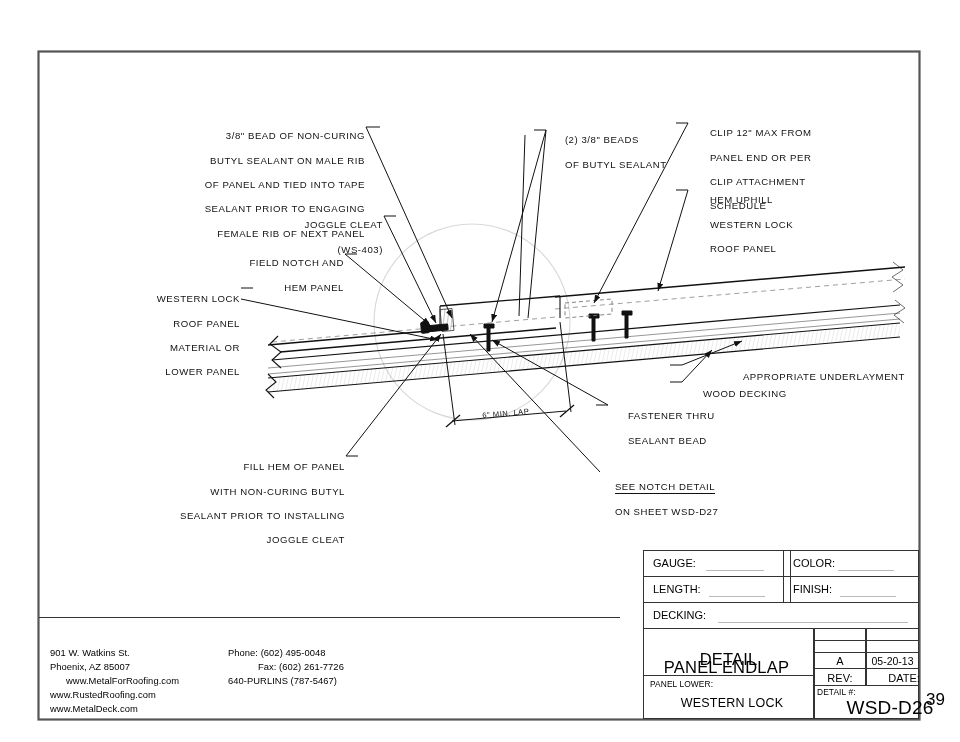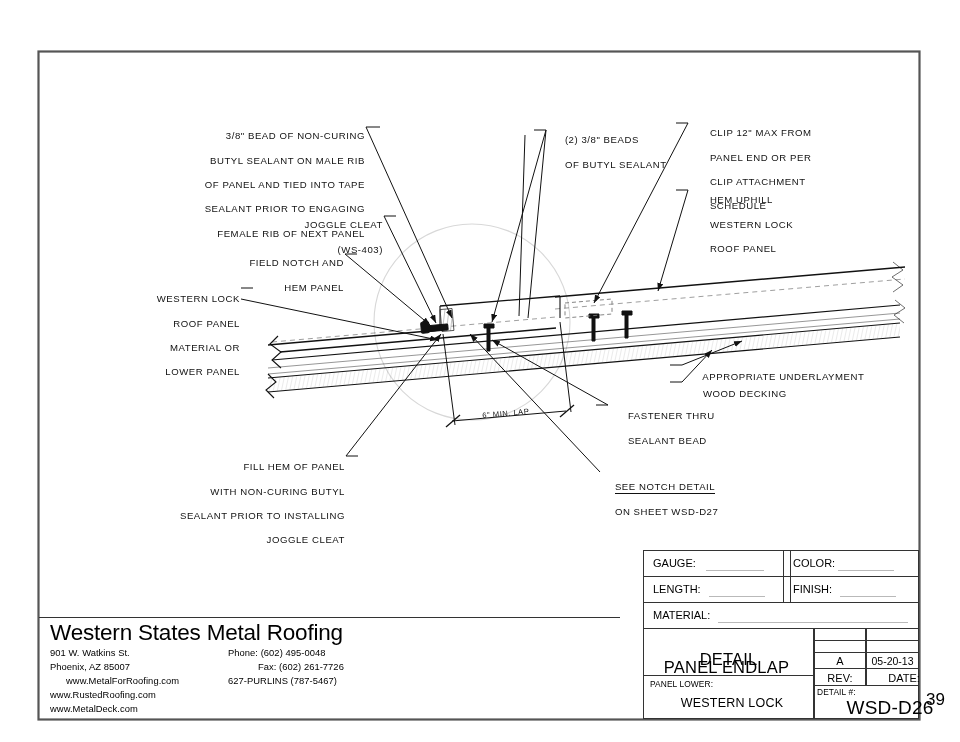--- a/index.html
+++ b/index.html
@@ -198,21 +198,21 @@
     <span>CLIP ATTACHMENT</span><br>
     <span>SCHEDULE</span>
   </div>
 
   <div class="anno l" style="left:697px;top:182px;width:150px;">
     <span>HEM UPHILL</span><br>
     <span>WESTERN LOCK</span><br>
     <span>ROOF PANEL</span>
   </div>
 
-  <div class="anno l" style="left:690px;top:359px;width:215px;">
+  <div class="anno l" style="left:690px;top:359px;width:215px;text-align:right;">
     <span>APPROPRIATE UNDERLAYMENT</span>
   </div>
 
   <div class="anno l" style="left:615px;top:398px;width:170px;">
     <span>FASTENER THRU</span><br>
     <span>SEALANT BEAD</span>
   </div>
 
   <div class="anno l" style="left:690px;top:376px;width:160px;">
     <span>WOOD DECKING</span>
@@ -235,33 +235,32 @@
 
   <div class="cellbox" style="left:643px;top:576px;width:148px;height:27px;"></div>
   <div class="fld" style="left:653px;top:583px;">LENGTH:</div>
   <div style="position:absolute;left:709px;top:596px;width:56px;border-bottom:1px solid #b9b9b9;"></div>
 
   <div class="cellbox" style="left:783px;top:576px;width:136px;height:27px;"></div>
   <div class="fld" style="left:793px;top:583px;">FINISH:</div>
   <div style="position:absolute;left:840px;top:596px;width:56px;border-bottom:1px solid #b9b9b9;"></div>
 
   <div class="cellbox" style="left:643px;top:602px;width:276px;height:27px;"></div>
-  <div class="fld" style="left:653px;top:609px;">MATERIAL:</div>
+  <div class="fld" style="left:653px;top:609px;">DECKING:</div>
   <div style="position:absolute;left:718px;top:622px;width:190px;border-bottom:1px solid #b9b9b9;"></div>
 
   <div class="cellbox" style="left:39px;top:617px;width:581px;height:102px;border-left:none;border-bottom:none;border-right:none;"></div>
-  <div class="co-name" style="left:50px;top:620px;">Western States Metal Roofing</div>
   <div class="co-line" style="left:50px;top:647px;">901 W. Watkins St.</div>
   <div class="co-line" style="left:50px;top:661px;">Phoenix, AZ 85007</div>
   <div class="co-line" style="left:66px;top:675px;">www.MetalForRoofing.com</div>
   <div class="co-line" style="left:50px;top:689px;">www.RustedRoofing.com</div>
   <div class="co-line" style="left:50px;top:703px;text-align:right;">www.MetalDeck.com</div>
   <div class="co-line" style="left:228px;top:647px;">Phone: (602) 495-0048</div>
   <div class="co-line" style="left:250px;top:661px;margin-left:8px;">Fax: (602) 261-7726</div>
-  <div class="co-line" style="left:228px;top:675px;">627-PURLINS (787-5467)</div>
+  <div class="co-line" style="left:228px;top:675px;">640-PURLINS (787-5467)</div>
 
   <div class="cellbox" style="left:643px;top:628px;width:171px;height:48px;"></div>
   <div class="bigtitle ctr" style="left:643px;top:658px;width:167px;">PANEL ENDLAP</div>
   <div class="bigtitle ctr" style="left:643px;top:650px;width:171px;">DETAIL</div>
 
   <div class="cellbox" style="left:643px;top:675px;width:171px;height:44px;"></div>
   <div class="smcap" style="left:650px;top:679px;">PANEL LOWER:</div>
   <div class="midtxt ctr" style="left:650px;top:696px;width:164px;">WESTERN LOCK</div>
 
   <div class="cellbox" style="left:814px;top:628px;width:52px;height:13px;"></div>

